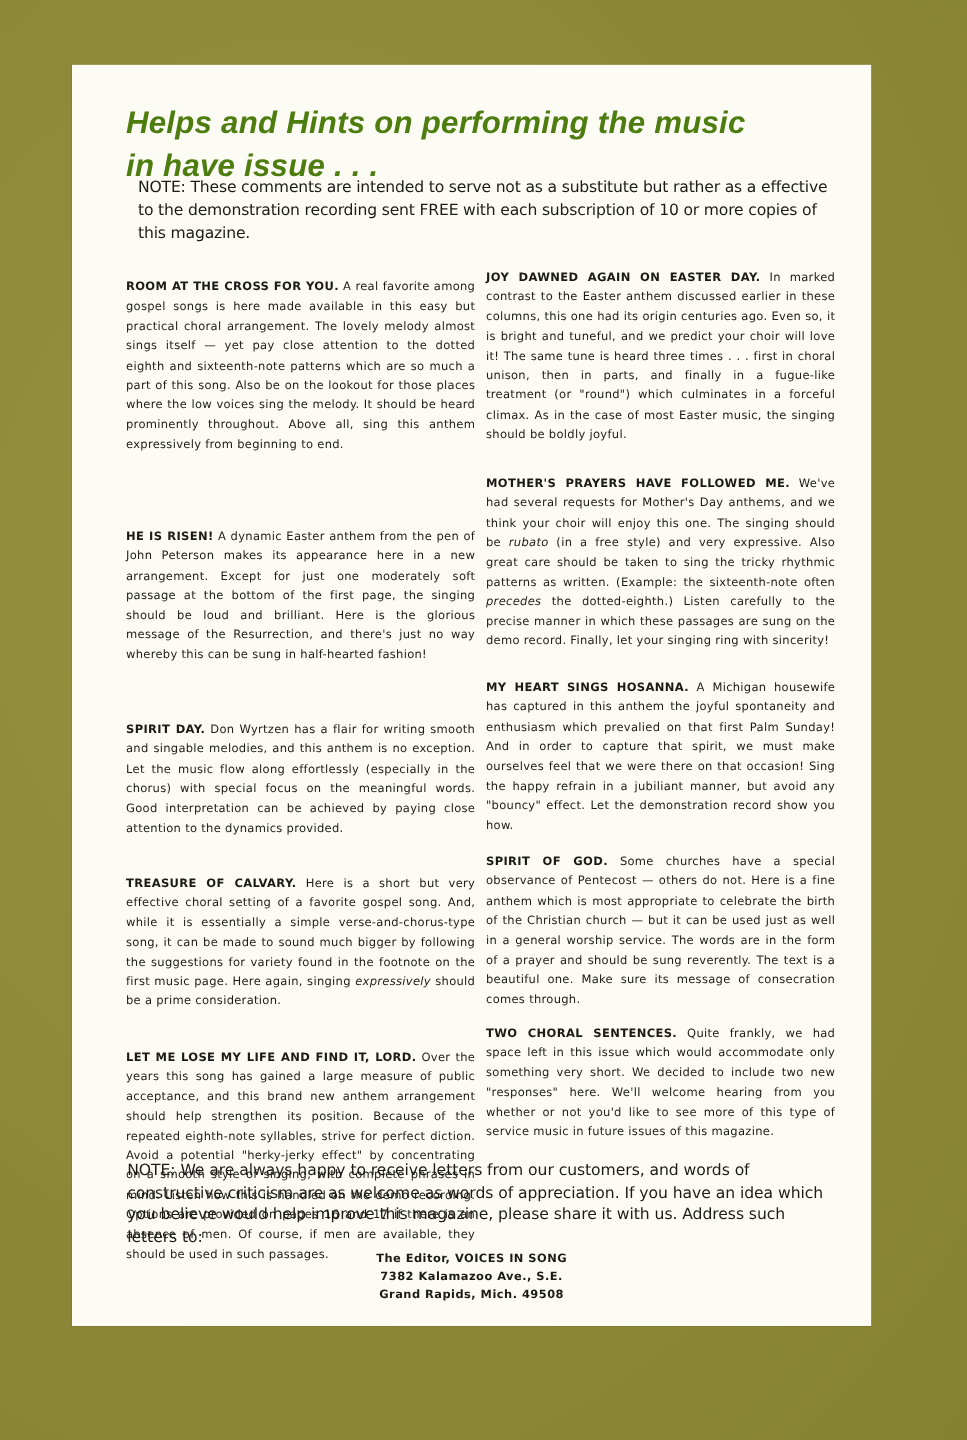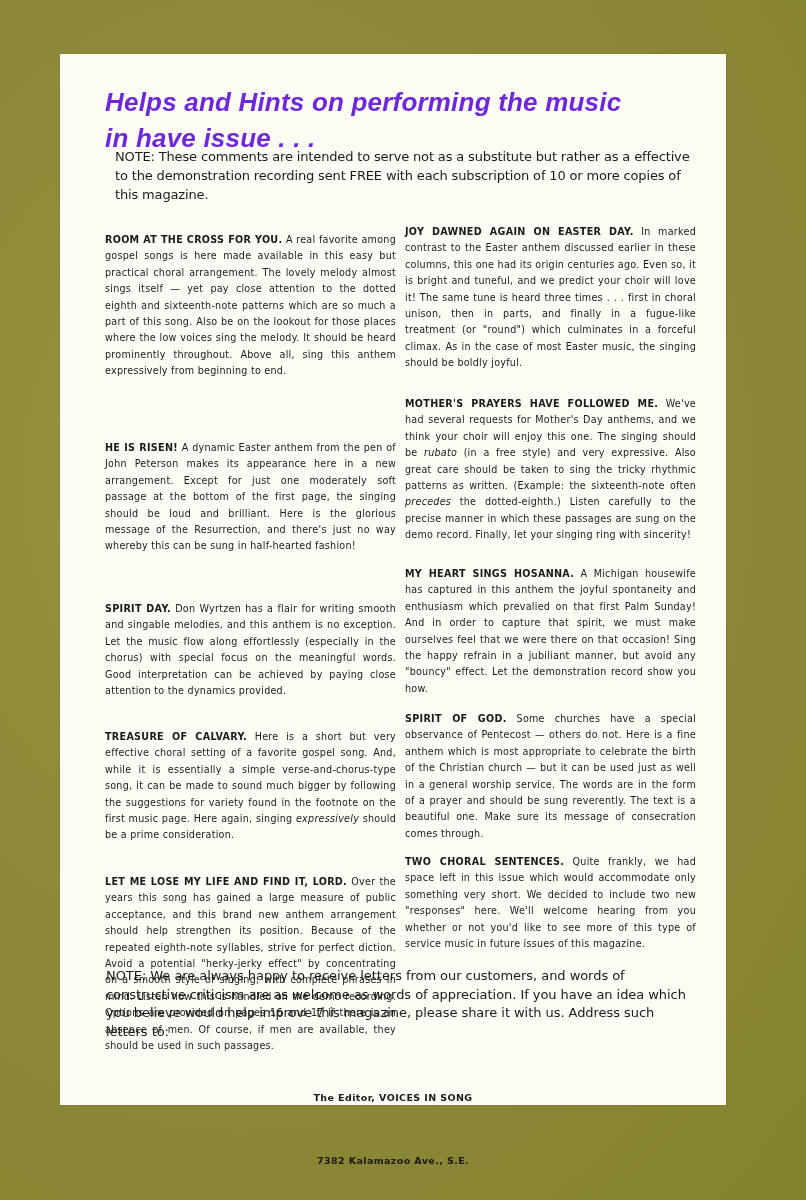--- a/index.html
+++ b/index.html
@@ -15,21 +15,21 @@
       position: absolute; left: 60px; top: 54px;
       width: 666px; height: 1051px;
       background: #fdfcf4;
       box-shadow: 0 0 1px rgba(0,0,0,0.3);
     }
     .title {
       position: absolute; left: 45px; top: 30px; width: 600px;
       font-family: "Liberation Sans", sans-serif;
       font-weight: bold; font-style: italic;
       font-size: 26px; line-height: 36px;
-      color: #6d28d9; margin: 0;
+      color: #4d7c0f; margin: 0;
       letter-spacing: 0.2px;
     }
     .intro {
       position: absolute; left: 55px; top: 93px; width: 580px;
       font-size: 13px; line-height: 19px; margin: 0;
       letter-spacing: -0.15px;
     }
     .intro b { font-weight: normal; }
     .col {
       position: absolute; top: 178px; width: 291px;
@@ -45,21 +45,21 @@
     .closing {
       position: absolute; left: 46px; top: 913px; width: 585px;
       font-size: 13px; line-height: 18.5px; margin: 0;
       letter-spacing: -0.05px;
     }
     .address {
       position: absolute; left: 0; width: 666px; top: 988px;
       text-align: center; font-size: 9.5px; line-height: 15px;
       font-weight: bold; letter-spacing: 0.4px;
     }
-    .address div { width: 666px; margin-top: 48px; }
+    .address div { width: 666px; }
   </style>
 </head>
 <body>
 
 <div class="panel">
   <h1 class="title">
     <span>Helps and Hints on performing the music</span><br>
     <span>in have issue . . .</span>
   </h1>
 

